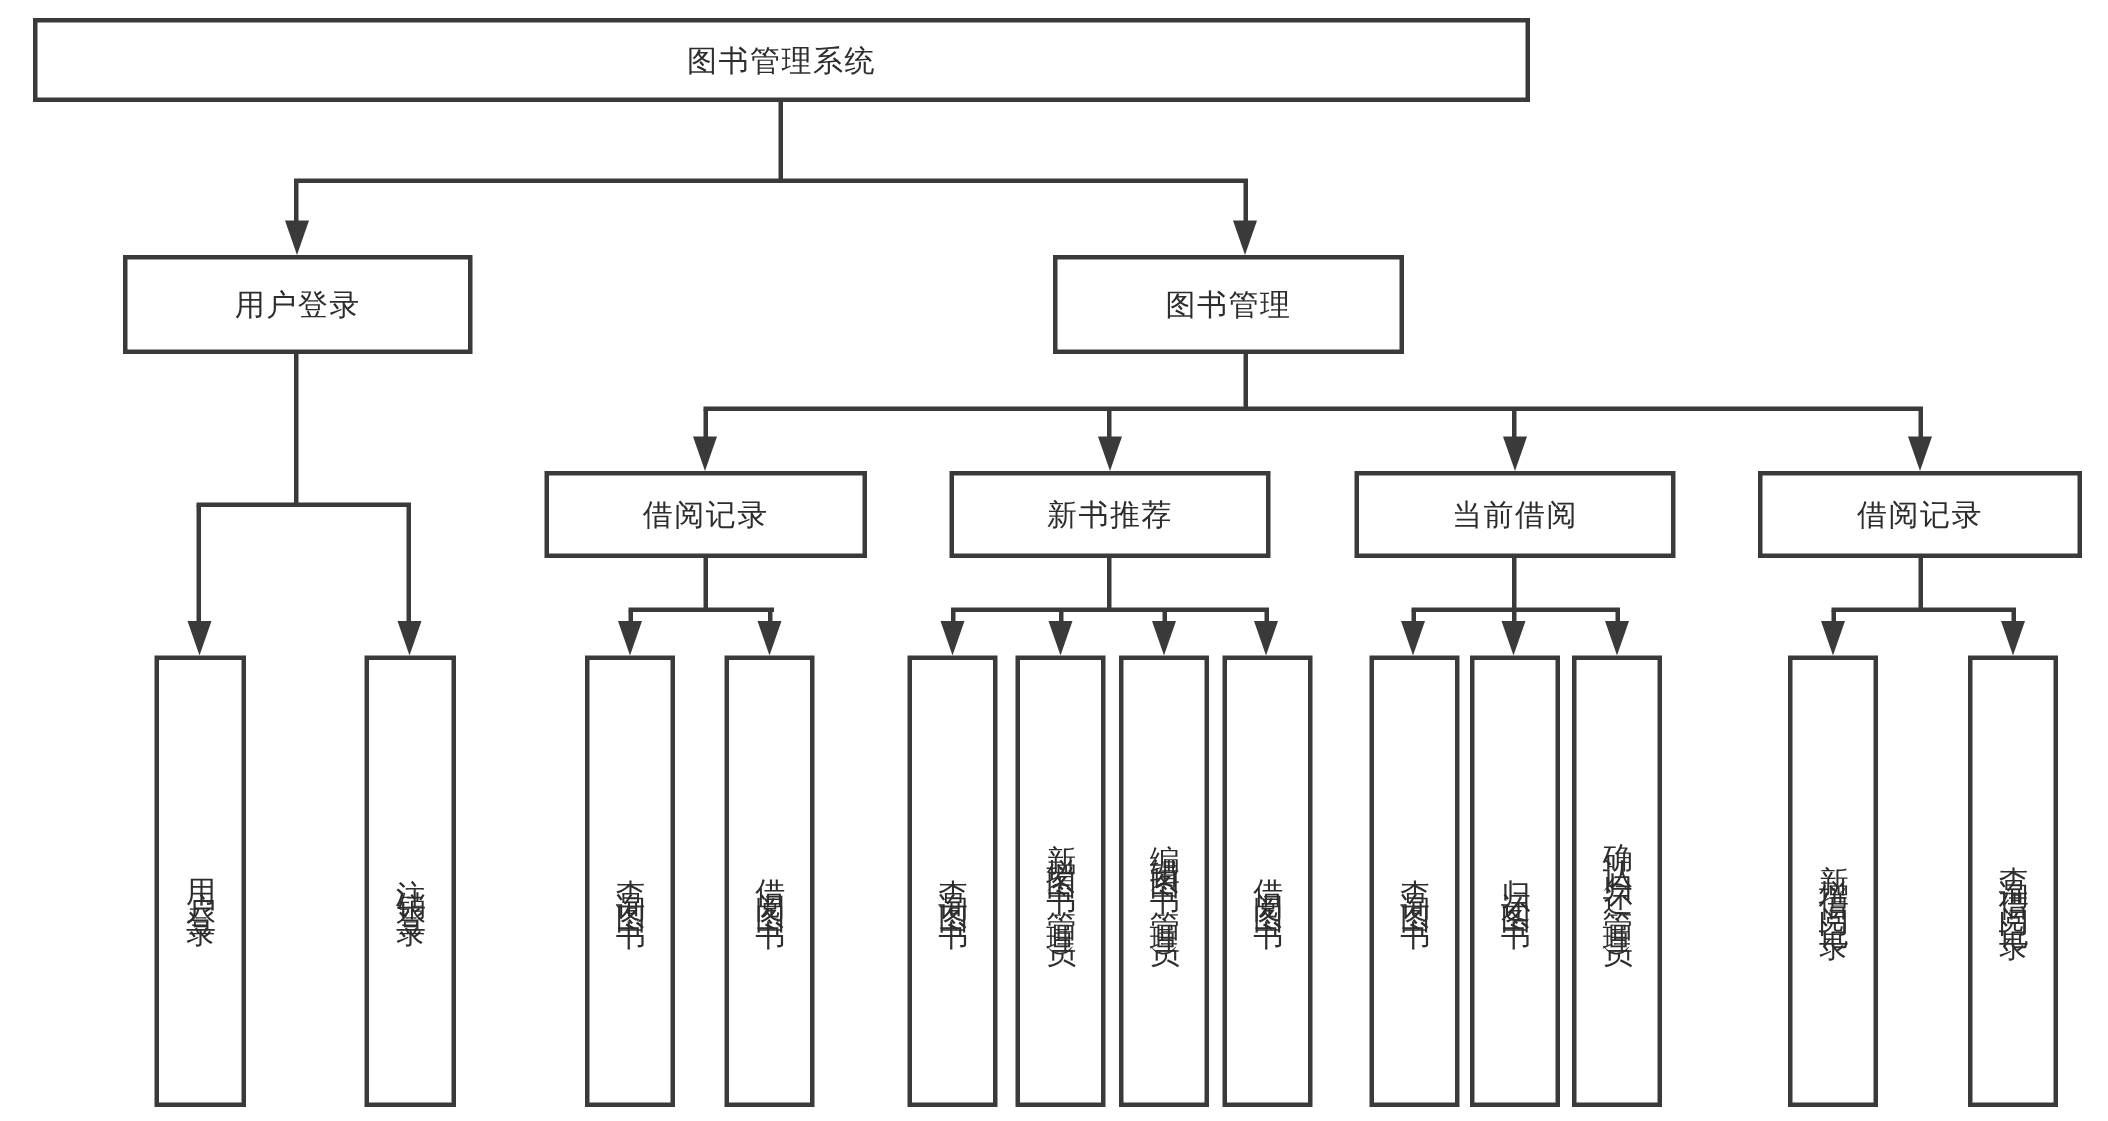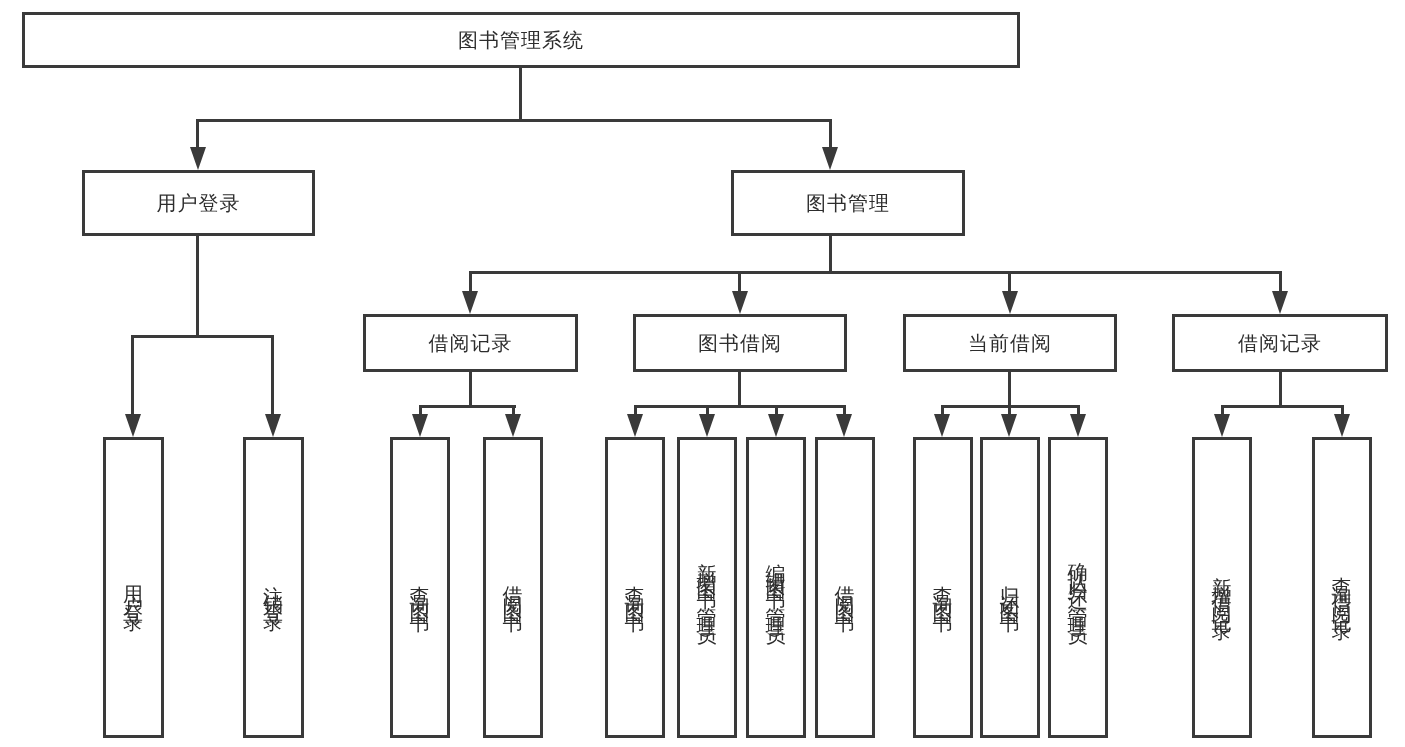--- a/index.html
+++ b/index.html
@@ -71,21 +71,21 @@
   <div class="line" style="left:519px;top:68px;width:3px;height:53px"></div>
   <div class="line" style="left:196px;top:119px;width:636px;height:3px"></div>
   <div class="line" style="left:196px;top:121px;width:3px;height:28px"></div>
   <div class="arrow" style="left:190px;top:147px"></div>
   <div class="line" style="left:829px;top:121px;width:3px;height:28px"></div>
   <div class="arrow" style="left:822px;top:147px"></div>
 
   <div class="box" style="left:82px;top:170px;width:233px;height:66px">
     <span>用户登录</span>
   </div>
-  <div class="box" style="left:731px;top:170px;width:234px;height:66px">
+  <div class="box" style="left:702px;top:170px;width:234px;height:66px">
     <span>图书管理</span>
   </div>
 
   <div class="line" style="left:196px;top:236px;width:3px;height:101px"></div>
   <div class="line" style="left:131px;top:335px;width:143px;height:3px"></div>
   <div class="line" style="left:131px;top:337px;width:3px;height:79px"></div>
   <div class="arrow" style="left:125px;top:414px"></div>
   <div class="line" style="left:271px;top:337px;width:3px;height:79px"></div>
   <div class="arrow" style="left:265px;top:414px"></div>
 
@@ -97,21 +97,21 @@
   <div class="arrow" style="left:732px;top:291px"></div>
   <div class="line" style="left:1008px;top:273px;width:3px;height:19px"></div>
   <div class="arrow" style="left:1002px;top:291px"></div>
   <div class="line" style="left:1279px;top:273px;width:3px;height:19px"></div>
   <div class="arrow" style="left:1272px;top:291px"></div>
 
   <div class="box" style="left:363px;top:314px;width:215px;height:58px">
     <span>借阅记录</span>
   </div>
   <div class="box" style="left:633px;top:314px;width:214px;height:58px">
-    <span>图书借阅</span>
+    <span>新书推荐</span>
   </div>
   <div class="box" style="left:1172px;top:314px;width:216px;height:58px">
     <span>借阅记录</span>
   </div>
   <div class="box" style="left:903px;top:314px;width:214px;height:58px">
     <span>当前借阅</span>
   </div>
 
   <div class="line" style="left:469px;top:372px;width:3px;height:35px"></div>
   <div class="line" style="left:419px;top:405px;width:97px;height:3px"></div>

